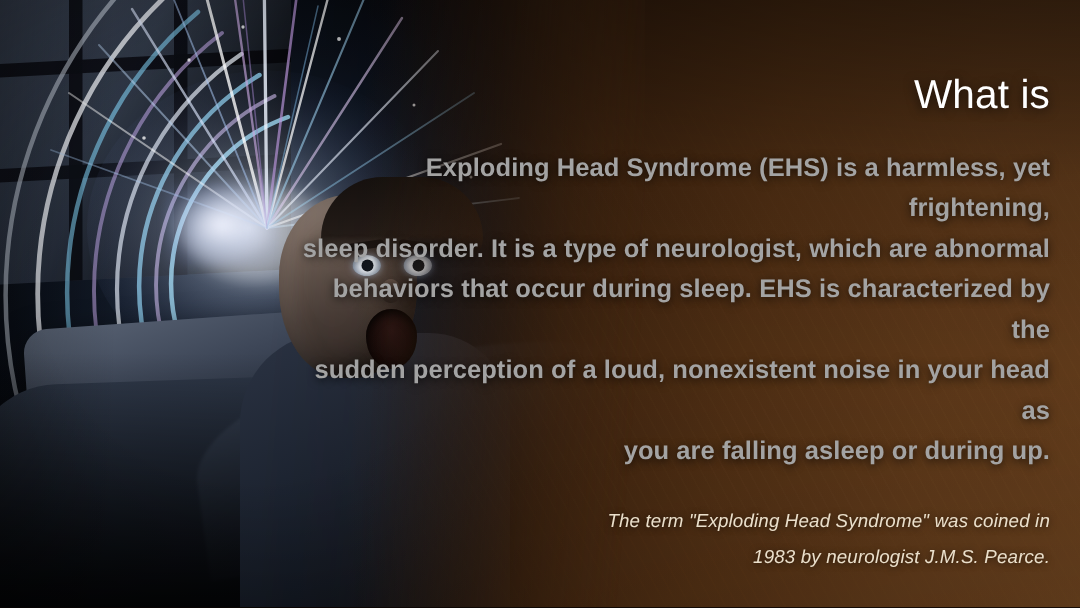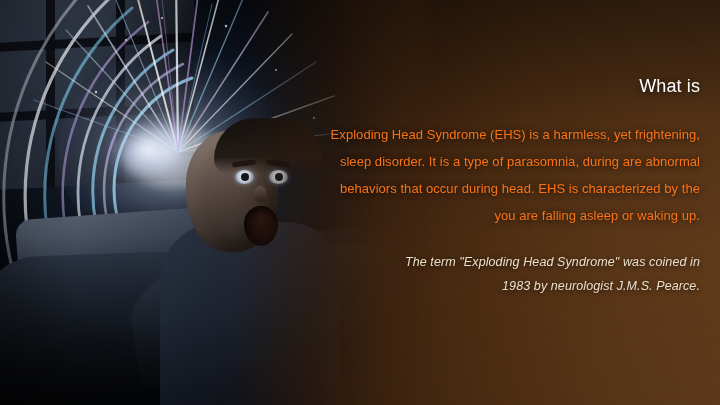--- a/index.html
+++ b/index.html
@@ -203,37 +203,37 @@
   
   .text-col {
     position: absolute;
     right: 20px;
     top: 0;
     width: 500px;
     text-align: right;
   }
   .title {
     margin: 0;
-    padding-top: 69px;
+    padding-top: 46px;
     color: #ffffff;
-    font-size: 18px;
+    font-size: 27px;
     line-height: 35px;
     font-weight: 400;
     letter-spacing: 0.1px;
     text-shadow: 0 1px 7px rgba(0,0,0,0.65);
   }
   .title .t-line { display: block; }
 
   .body-copy {
     margin: 0;
     padding-top: 17px;
-    color: #f97316;
-    font-size: 13px;
+    color: #a3a3a3;
+    font-size: 17px;
     line-height: 27px;
-    font-weight: 400;
+    font-weight: 700;
     letter-spacing: 0.05px;
     text-shadow: 0 1px 6px rgba(0,0,0,0.7);
   }
   .body-copy .b-line { display: block; }
 
   .footnote {
     margin: 0;
     padding-top: 21px;
     color: #eadfcb;
     font-size: 12.5px;
@@ -349,23 +349,24 @@
   </div>
 
   <div class="text-col">
 
     <h1 class="title">
       <span class="t-line">What is</span>
     </h1>
 
     <p class="body-copy">
       <span class="b-line">Exploding Head Syndrome (EHS) is a harmless, yet frightening,</span>
-      <span class="b-line">sleep disorder. It is a type of parasomnia, during are abnormal</span>
-      <span class="b-line">behaviors that occur during head. EHS is characterized by the</span>
-      <span class="b-line">you are falling asleep or waking up.</span>
+      <span class="b-line">sleep disorder. It is a type of neurologist, which are abnormal</span>
+      <span class="b-line">behaviors that occur during sleep. EHS is characterized by the</span>
+      <span class="b-line">sudden perception of a loud, nonexistent noise in your head as</span>
+      <span class="b-line">you are falling asleep or during up.</span>
     </p>
 
     <p class="footnote">
       <span class="f-line">The term "Exploding Head Syndrome" was coined in</span>
       <span class="f-line">1983 by neurologist J.M.S. Pearce.</span>
     </p>
 
   </div>
 </div>
 

